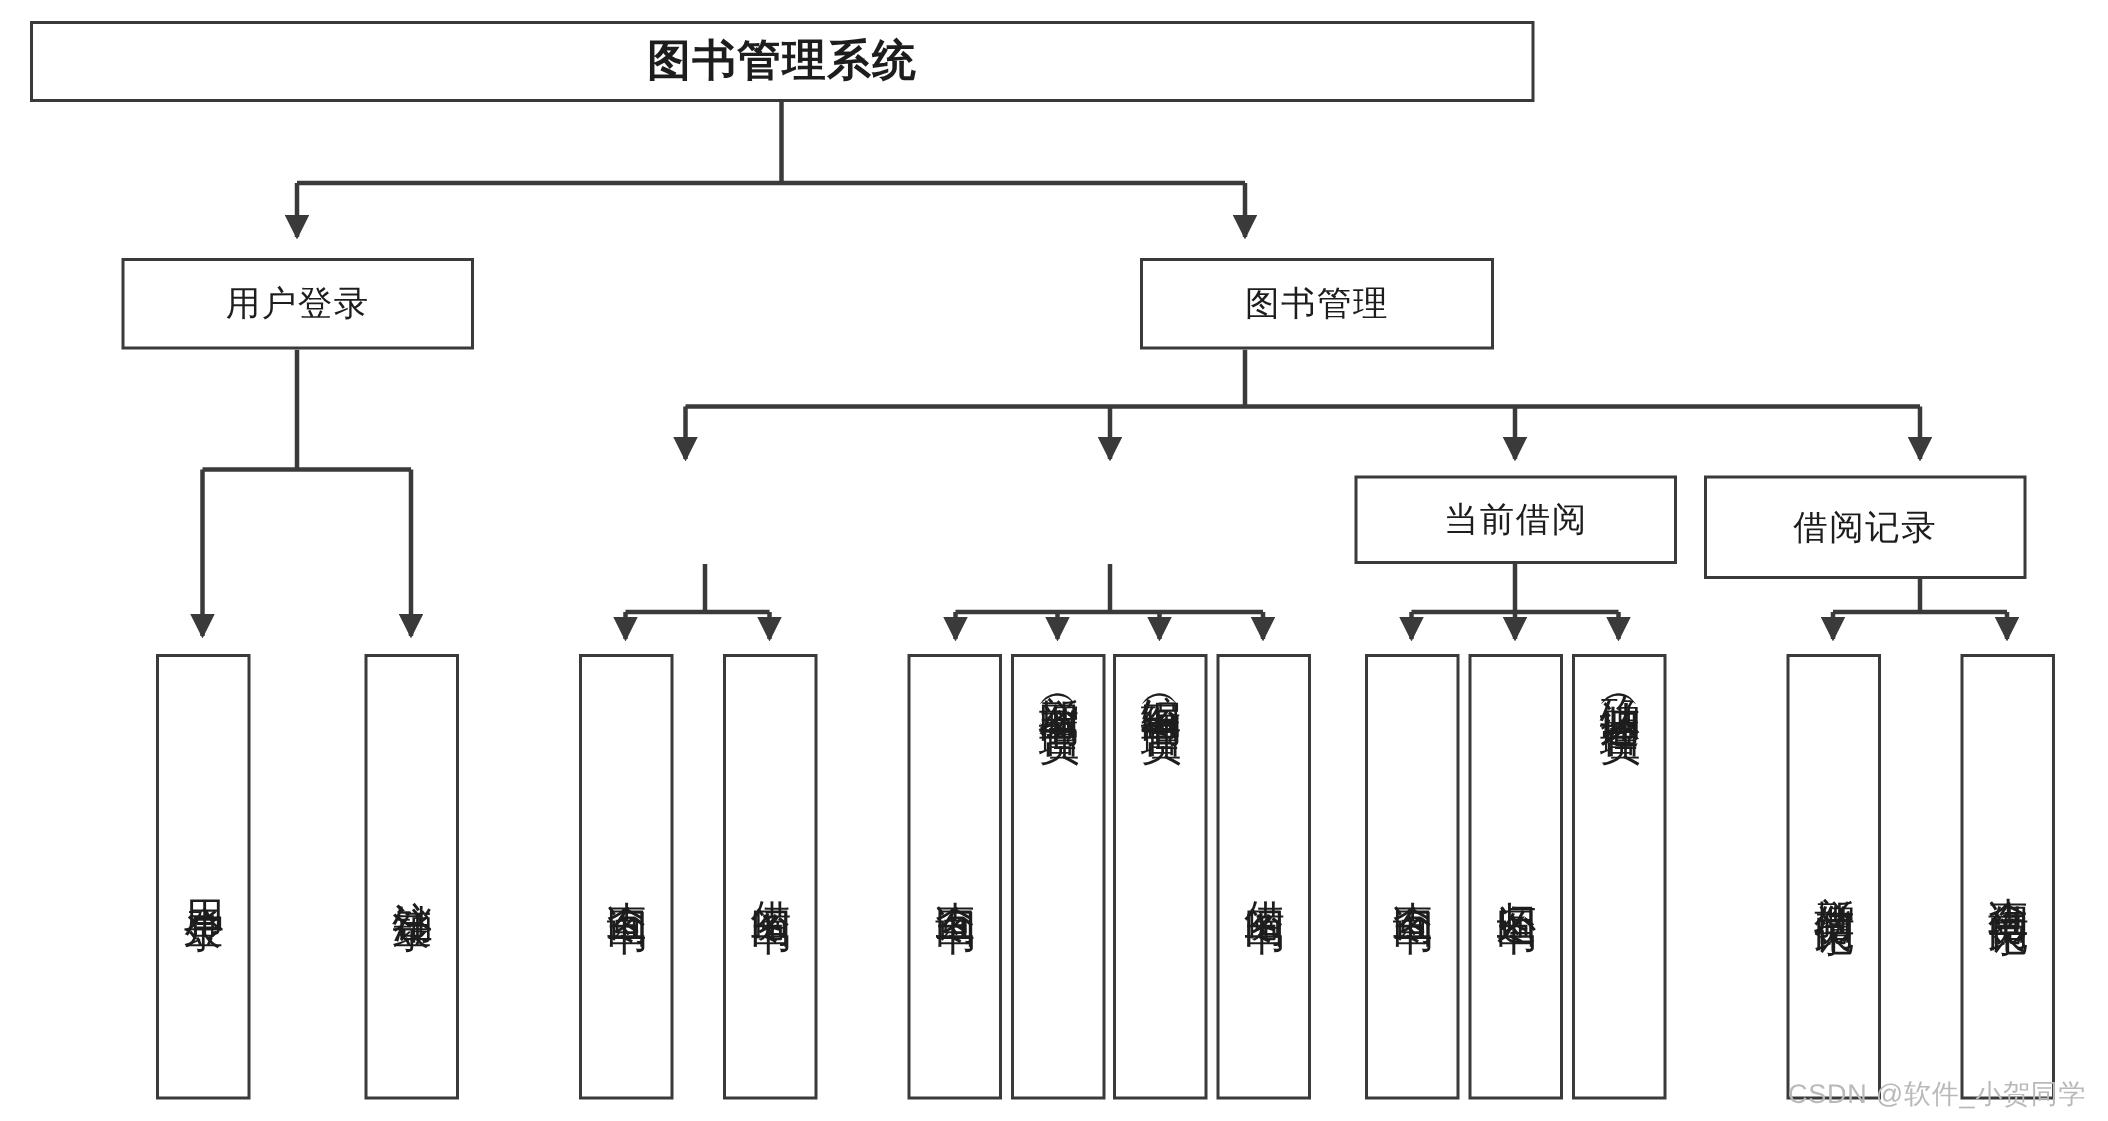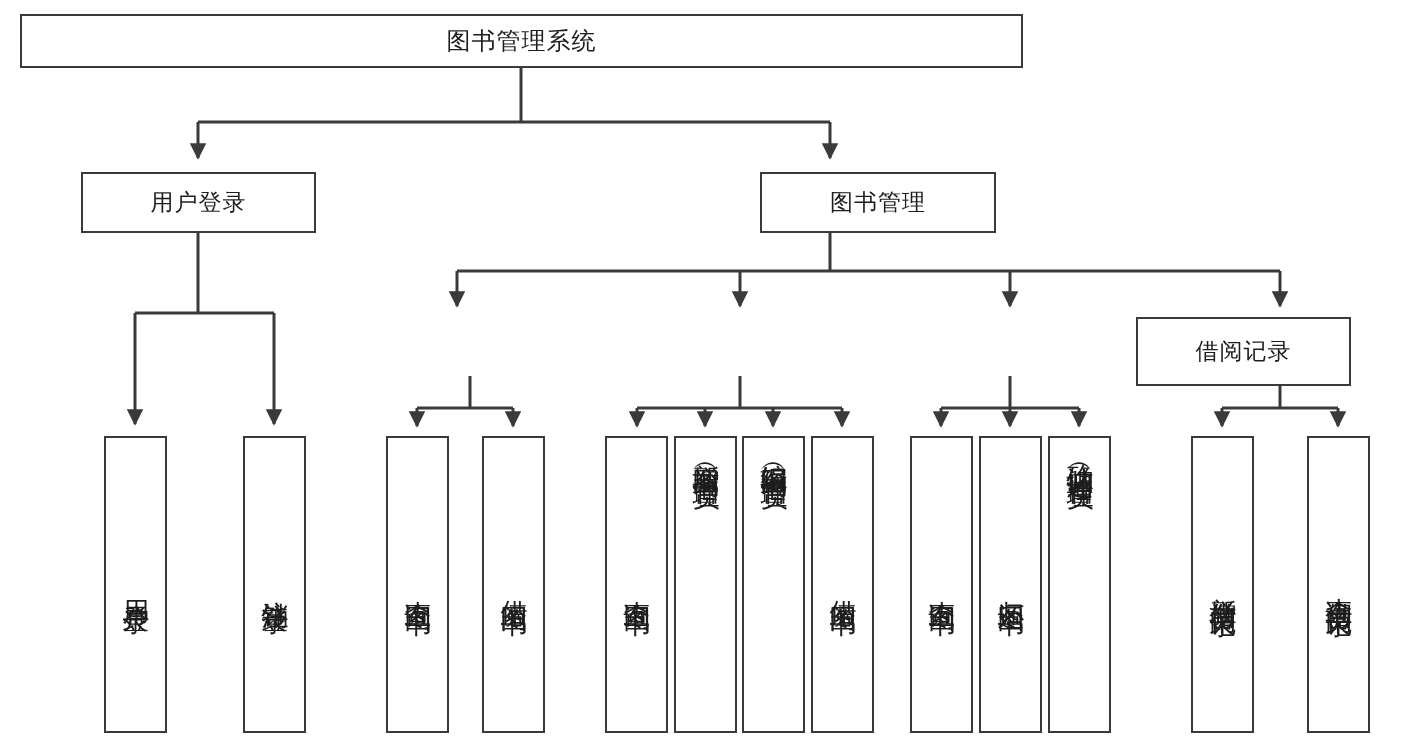--- a/index.html
+++ b/index.html
@@ -42,21 +42,22 @@
     text-align: center;
     line-height: 1.12;
   }
   
   .node.h .label {
     font-size: 23px;
     letter-spacing: 1px;
     white-space: nowrap;
   }
   .node.root .label {
-    font-size: 24px;
+    font-size: 29px;
+    font-weight: bold;
   }
   
   .node.v {
     align-items: flex-start;
     padding-top: 4px;
   }
   .node.v .label {
     writing-mode: vertical-rl;
     text-orientation: upright;
     font-size: 27px;
@@ -136,20 +137,23 @@
     <span class="label">图书管理系统</span>
   </div>
 
   <div class="node h" style="left:81px; top:172px; width:235px; height:61px;">
     <span class="label">用户登录</span>
   </div>
   <div class="node h" style="left:712px; top:172px; width:236px; height:61px;margin-left:48px;">
     <span class="label">图书管理</span>
   </div>
 
+  <div class="node h" style="left:903px; top:317px; width:215px; height:59px;">
+    <span class="label">当前借阅</span>
+  </div>
   <div class="node h" style="left:1136px; top:317px; width:215px; height:69px;">
     <span class="label">借阅记录</span>
   </div>
 
   <div class="node v mid" style="left:104px; top:436px; width:63px; height:297px;">
     <span class="label">用户登录</span>
   </div>
   <div class="node v mid" style="left:243px; top:436px; width:63px; height:297px;">
     <span class="label">注销登录</span>
   </div>
@@ -184,14 +188,15 @@
     <span class="label">确认归还（管理员）</span>
   </div>
 
   <div class="node v mid" style="left:1191px; top:436px; width:63px; height:297px;">
     <span class="label">新增借阅记录</span>
   </div>
   <div class="node v mid" style="left:1307px; top:436px; width:63px; height:297px;">
     <span class="label">查询借阅记录</span>
   </div>
 
+  <div class="watermark" style="left:1192px; top:717px;">CSDN @软件_小贺同学</div>
 
 </div>
 
 </body></html>

